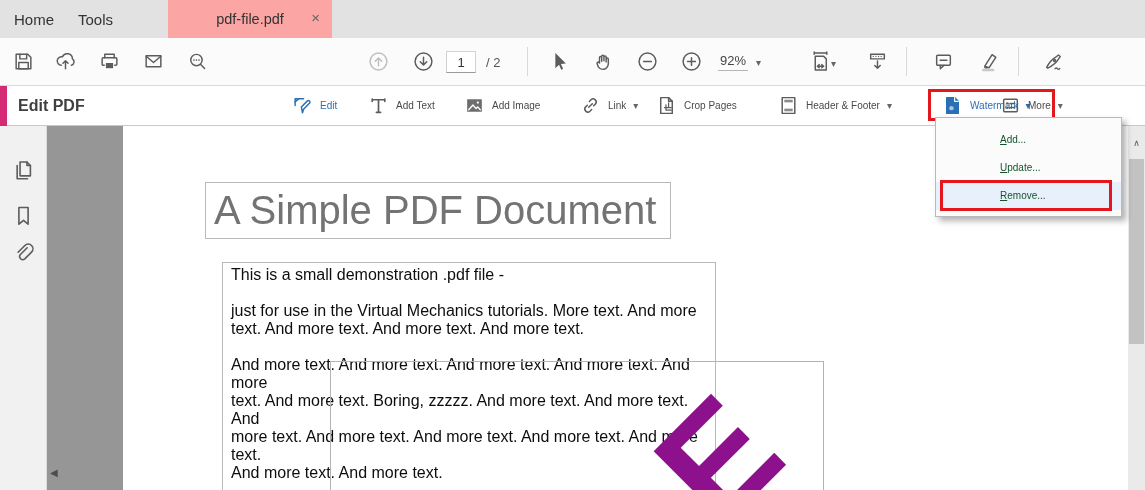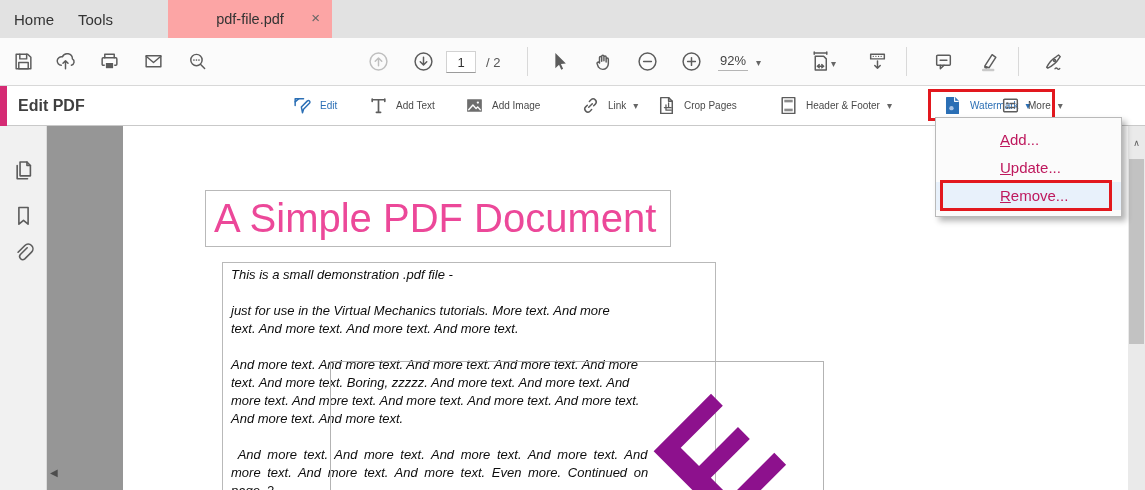--- a/index.html
+++ b/index.html
@@ -40,35 +40,35 @@
   .wm-red-box { position:absolute; left:928px; top:3px; width:127px; height:32px; border:3px solid #e2181e; pointer-events:none; }
 
   
   .docarea { position:absolute; left:0; top:126px; width:100%; height:364px; background:#969696; }
   .sidebar { position:absolute; left:0; top:0; width:47px; height:100%; background:#f1f1f1; border-right:1px solid #dcdcdc; }
   .sb-ic { position:absolute; left:12px; width:23px; height:23px; }
   .pane-arrow { position:absolute; left:50px; top:336px; width:12px; height:14px; }
   .pane-arrow::after { content:"◀"; font-size:10px; color:#4d4d4d; }
 
   .page { position:absolute; left:123px; top:0; right:17px; bottom:0; background:#fff; overflow:hidden; }
-  .title-box { position:absolute; left:82px; top:56px; width:466px; height:57px; border:1px solid #b9b9b9; padding:5px 0 0 8px; font-size:40px; color:#ec4899; white-space:nowrap;margin-top:8px; }
+  .title-box { position:absolute; left:82px; top:56px; width:466px; height:57px; border:1px solid #b9b9b9; padding:5px 0 0 8px; font-size:40px; color:#737373; white-space:nowrap; }
   .text-box { position:absolute; left:99px; top:136px; width:494px; height:260px; border:1px solid #b9b9b9; padding:3px 0 0 8px; }
-  .doc-par { font-size:13px; line-height:18px; color:#0d0d0d; white-space:pre-wrap; margin-bottom:18px;font-style:italic; }
+  .doc-par { font-size:16px; line-height:18px; color:#0d0d0d; white-space:pre-wrap; margin-bottom:18px; }
   .doc-par.just { word-spacing:3px; }
   .wm-box { position:absolute; left:207px; top:235px; width:494px; height:220px; border:1px solid #b3b3b3; pointer-events:none; }
   .wm-letter { position:absolute; left:545px; top:258px; font-size:150px; line-height:150px; font-weight:bold; color:#8d118d; transform:rotate(-45deg); }
 
   .scrollbar { position:absolute; right:0; top:0; width:17px; height:100%; background:#eaeaea; }
   .sb-up { position:absolute; left:0; top:6px; width:17px; height:18px; text-align:center; }
   .sb-up::after { content:"∧"; font-size:9px; color:#5f5f5f; }
   .sb-thumb { position:absolute; left:1px; top:33px; width:15px; height:185px; background:#c2c2c2; }
 
   
   .menu { position:absolute; left:935px; top:117px; width:187px; height:100px; background:#fbfbfb; border:1px solid #b9b9b9; box-shadow:4px 4px 6px rgba(0,0,0,.30); padding:8px 0; z-index:20; }
-  .menu-item { height:28px; line-height:28px; padding-left:64px; font-size:15px; color:#be185d; }
+  .menu-item { height:28px; line-height:28px; padding-left:64px; font-size:10px; color:#14532d; }
   .menu-item.hl { background:#e8f1fb; }
   .menu-item span { display:inline-block; }
   .menu-item span::first-letter { text-decoration:underline; }
   .menu-red-box { position:absolute; left:4px; top:62px; width:172px; height:31px; border:3px solid #e2181e; pointer-events:none; }
 </style>
 </head>
 <body>
 
 <div class="app">
 

